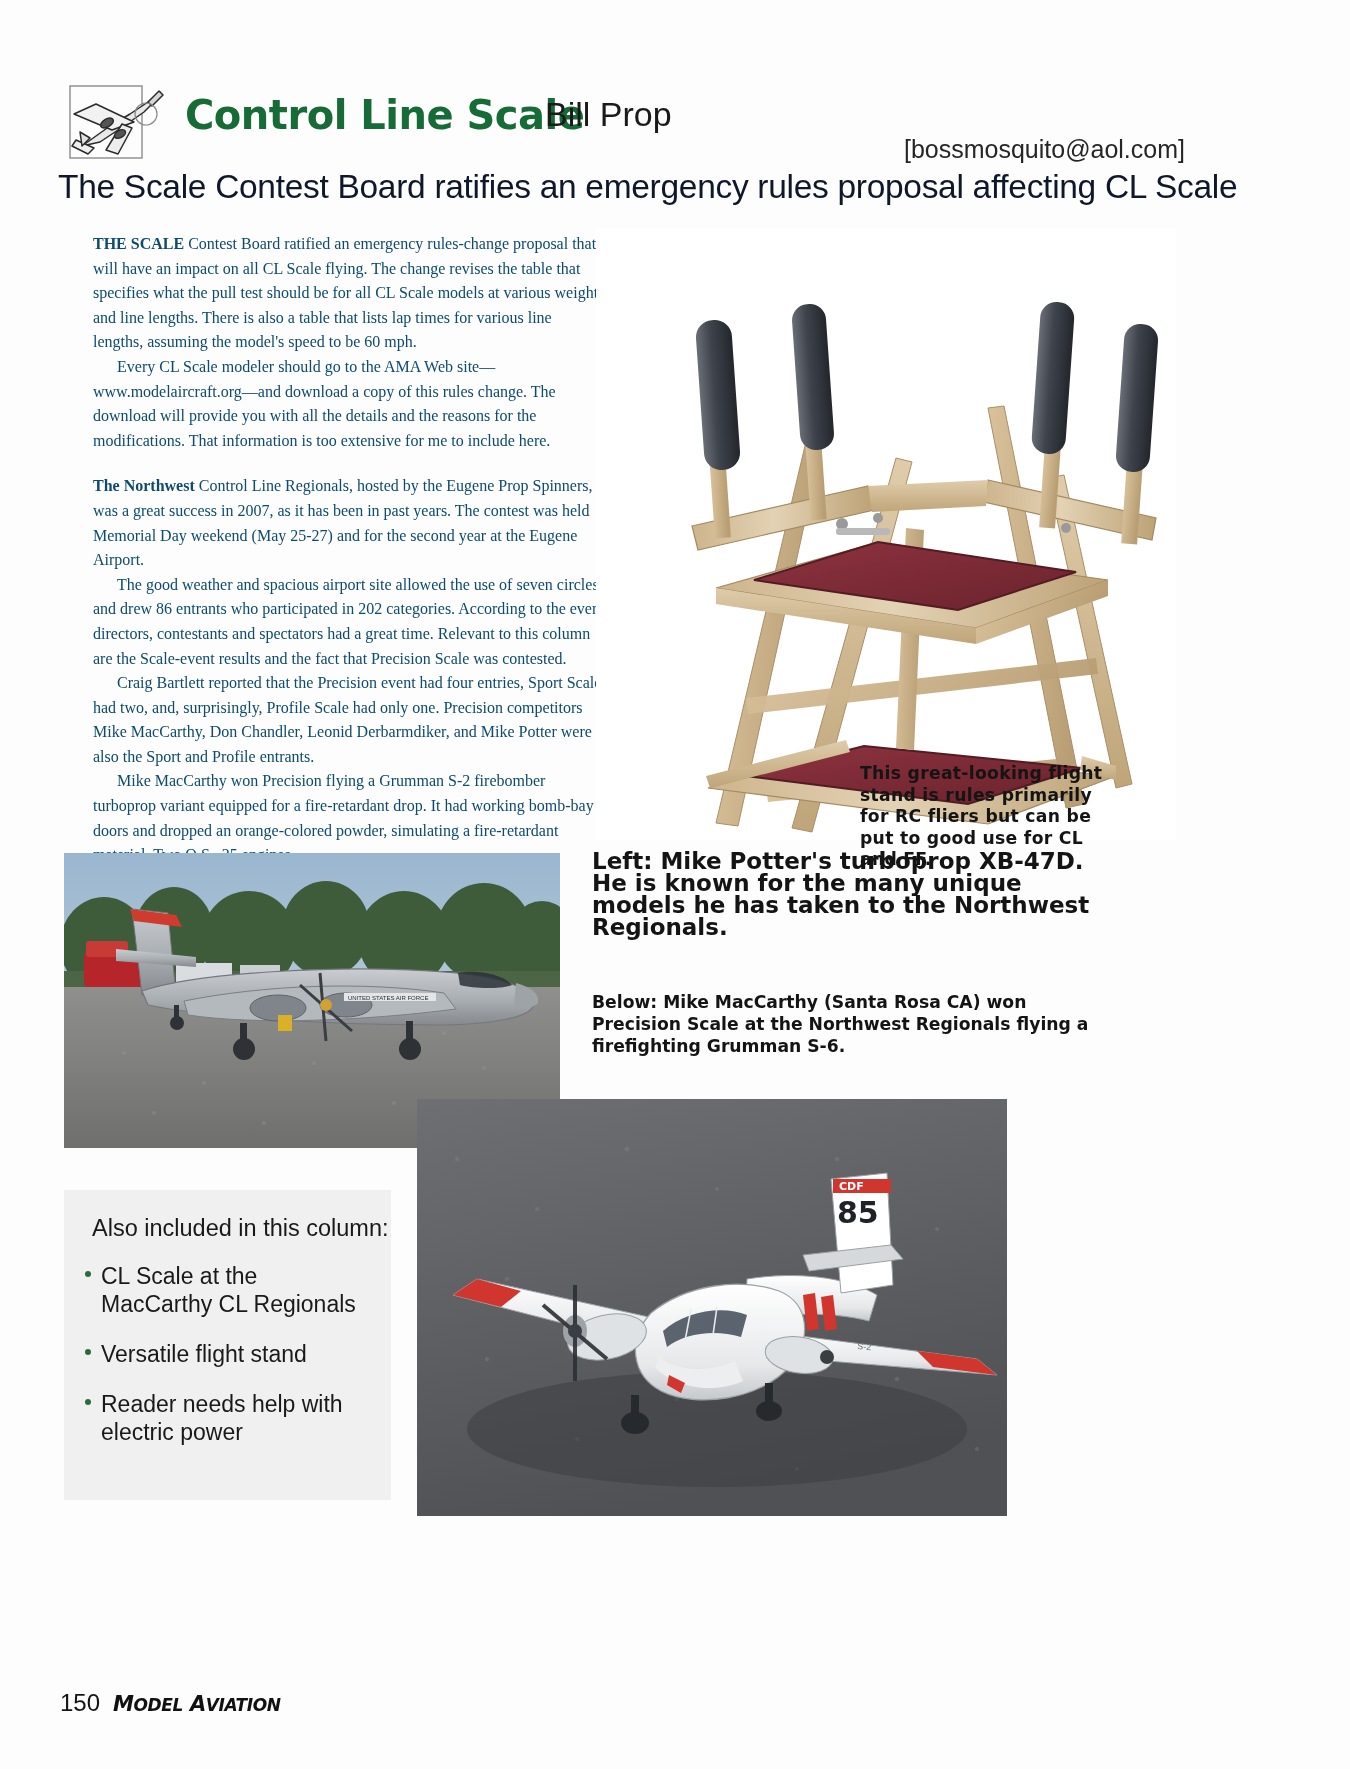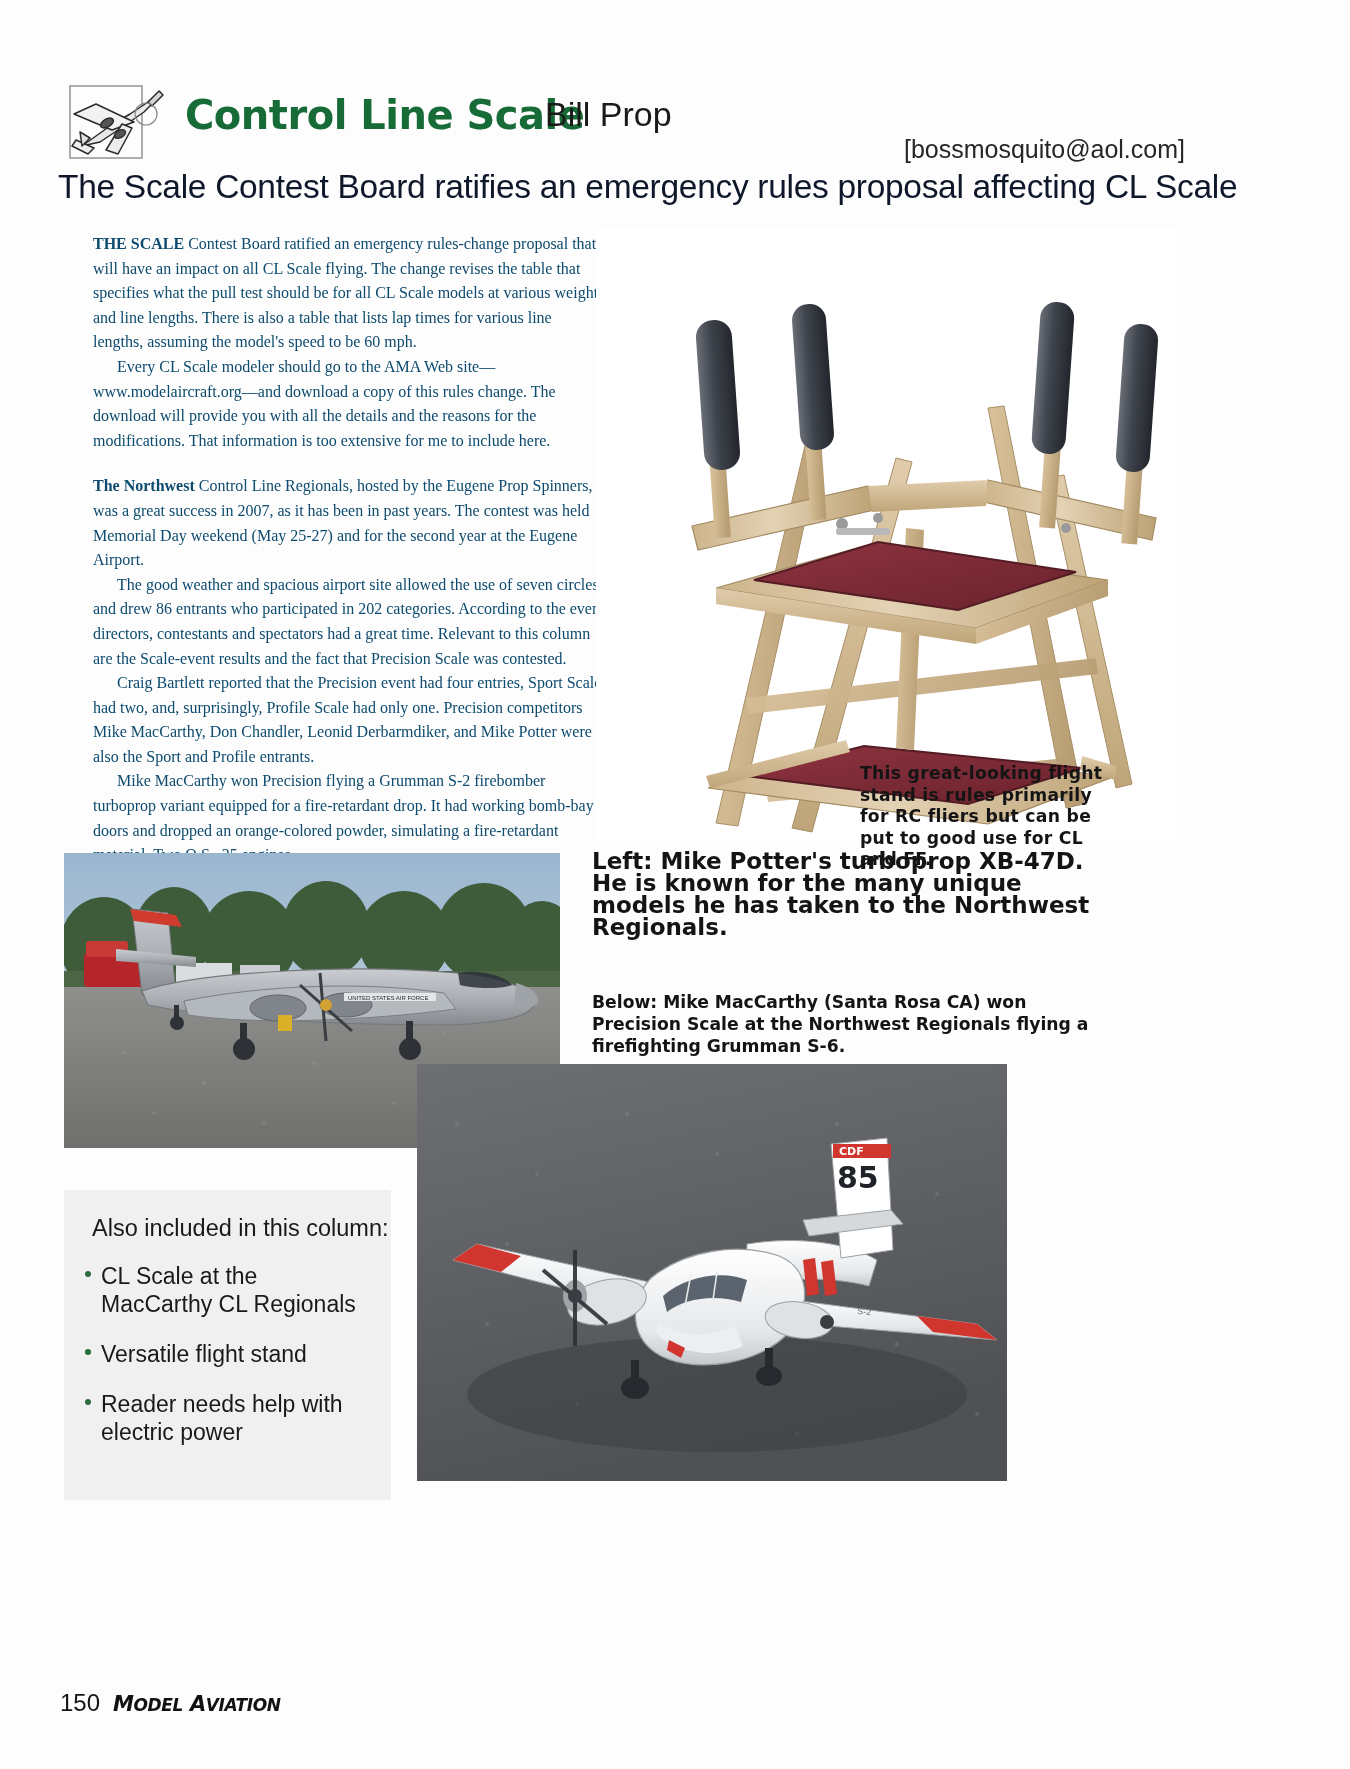--- a/index.html
+++ b/index.html
@@ -98,21 +98,21 @@
     width: 580px; height: 612px;
     background: #ffffff;
   }
   
   #photo-xb47 {
     left: 64px; top: 853px;
     width: 496px; height: 295px;
   }
   
   #photo-s2 {
-    left: 417px; top: 1064px;
+    left: 417px; top: 1099px;
     width: 590px; height: 417px;
   }
 
   
   .caption {
     position: absolute;
     font-family: "DejaVu Sans", sans-serif;
     font-weight: bold;
     color: #141414;
   }

